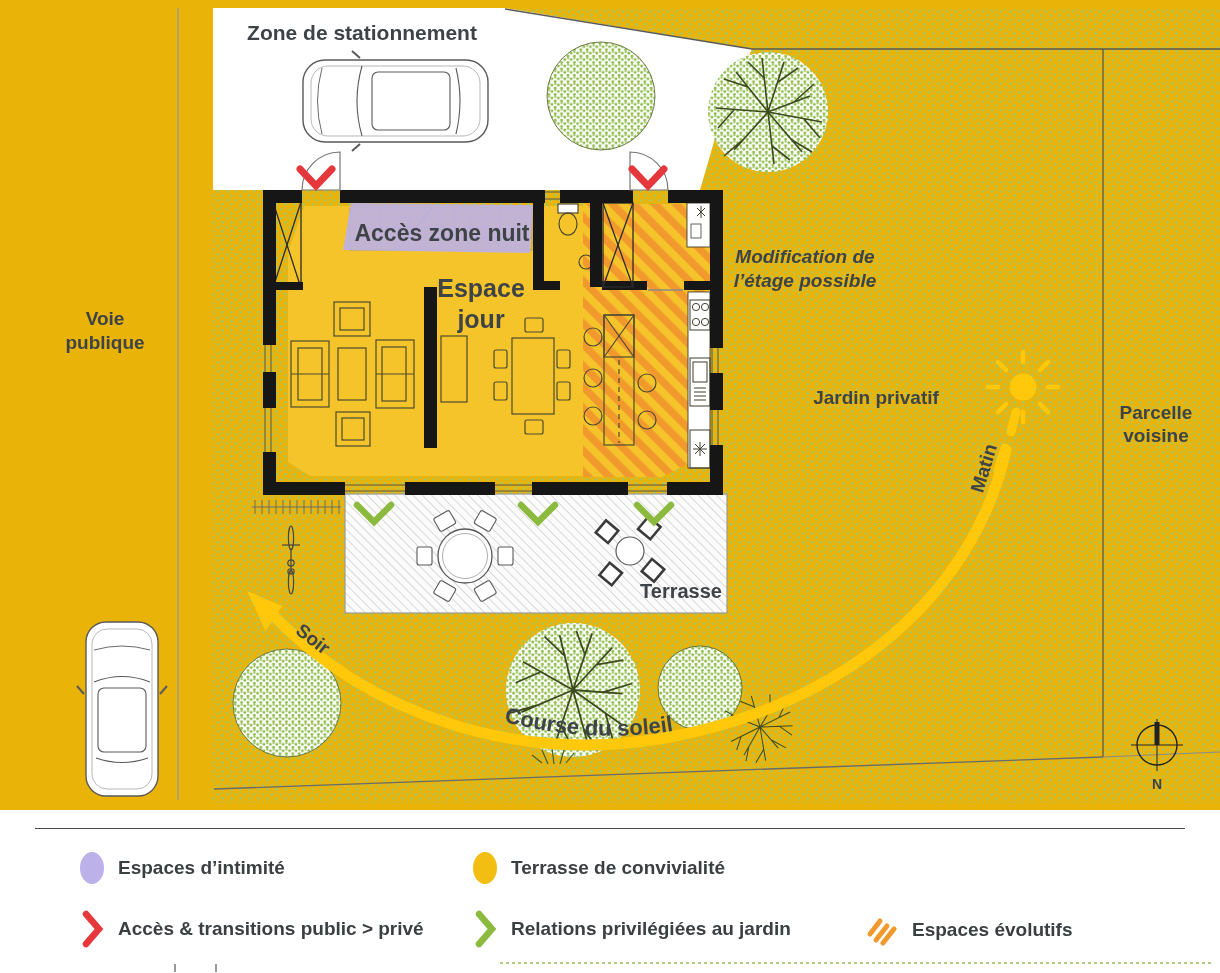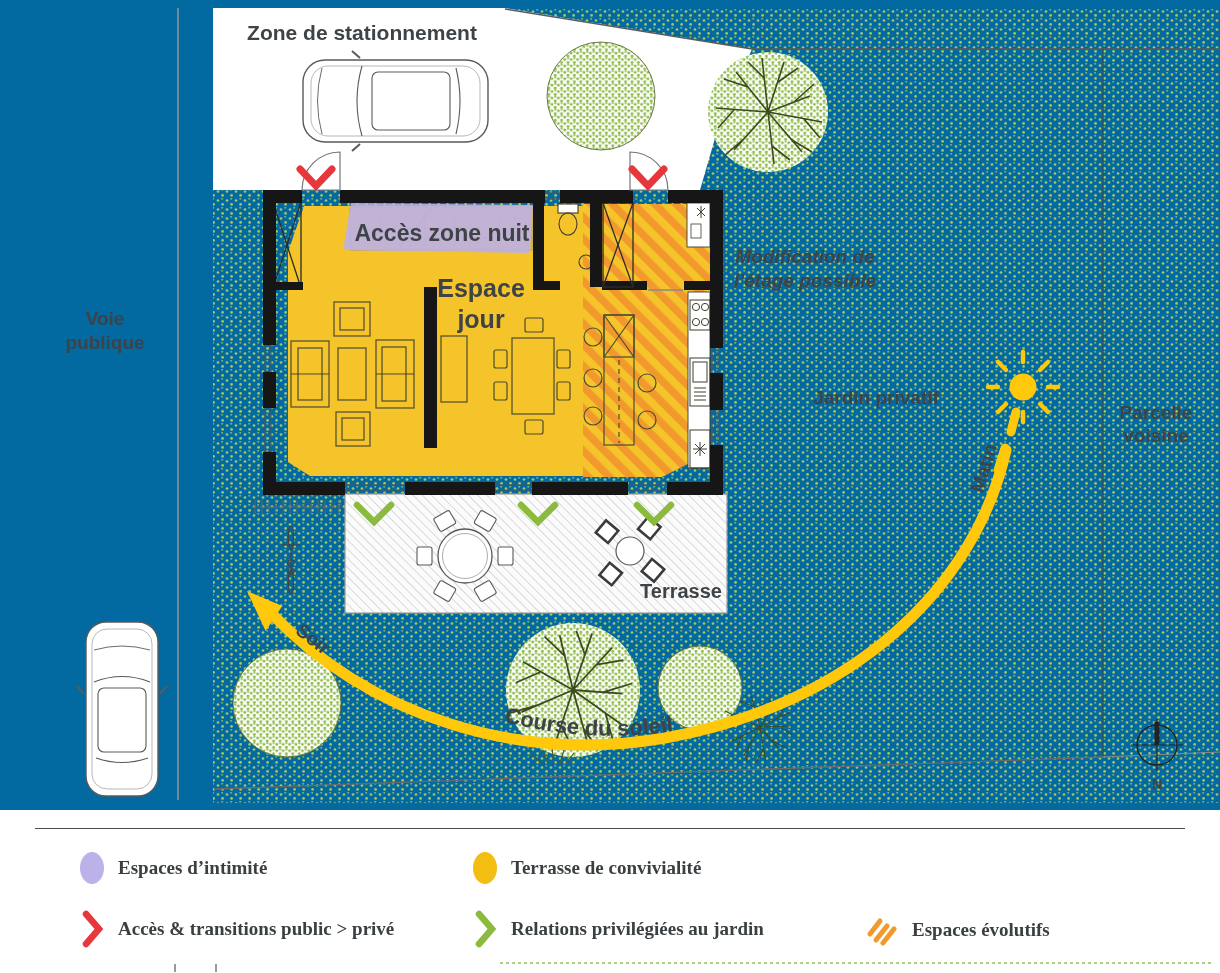--- a/index.html
+++ b/index.html
@@ -1,22 +1,22 @@
 <!DOCTYPE html>
 <html><head>
 <meta charset="utf-8">
 <style>
   html,body{margin:0;padding:0;background:#fff;}
-  .stage{position:relative;width:1220px;height:973px;overflow:hidden;background:#0369a1;
+  .stage{position:relative;width:1220px;height:973px;overflow:hidden;background:#eab308;
          font-family:"Liberation Sans",sans-serif;}
   svg text{font-family:"Liberation Sans",sans-serif;fill:#3E4347;font-weight:bold;}
   .legend{position:absolute;left:0;top:810px;width:1220px;height:163px;background:#fff;}
   .legend .divider{position:absolute;left:35px;right:35px;top:18px;height:0;border-top:1.5px solid #4a4a4a;}
   .lg-item{position:absolute;display:flex;align-items:center;gap:14px;}
-  .lg-label{font-size:19px;color:#3a3f42;font-weight:600;white-space:nowrap;font-family:Liberation Serif, serif;}
+  .lg-label{font-size:19px;color:#3a3f42;font-weight:600;white-space:nowrap;}
   .dot-ellipse{width:24px;height:32px;border-radius:50%;}
   .cutline{position:absolute;left:500px;width:712px;top:152px;height:2px;
            background:repeating-linear-gradient(90deg,#A3C765 0 3px,transparent 3px 6px);opacity:.85;}
   .tick{position:absolute;width:2px;height:8px;background:#9a9a9a;top:154px;}
 </style>
 </head>
 <body>
 
 <div class="stage">
 

